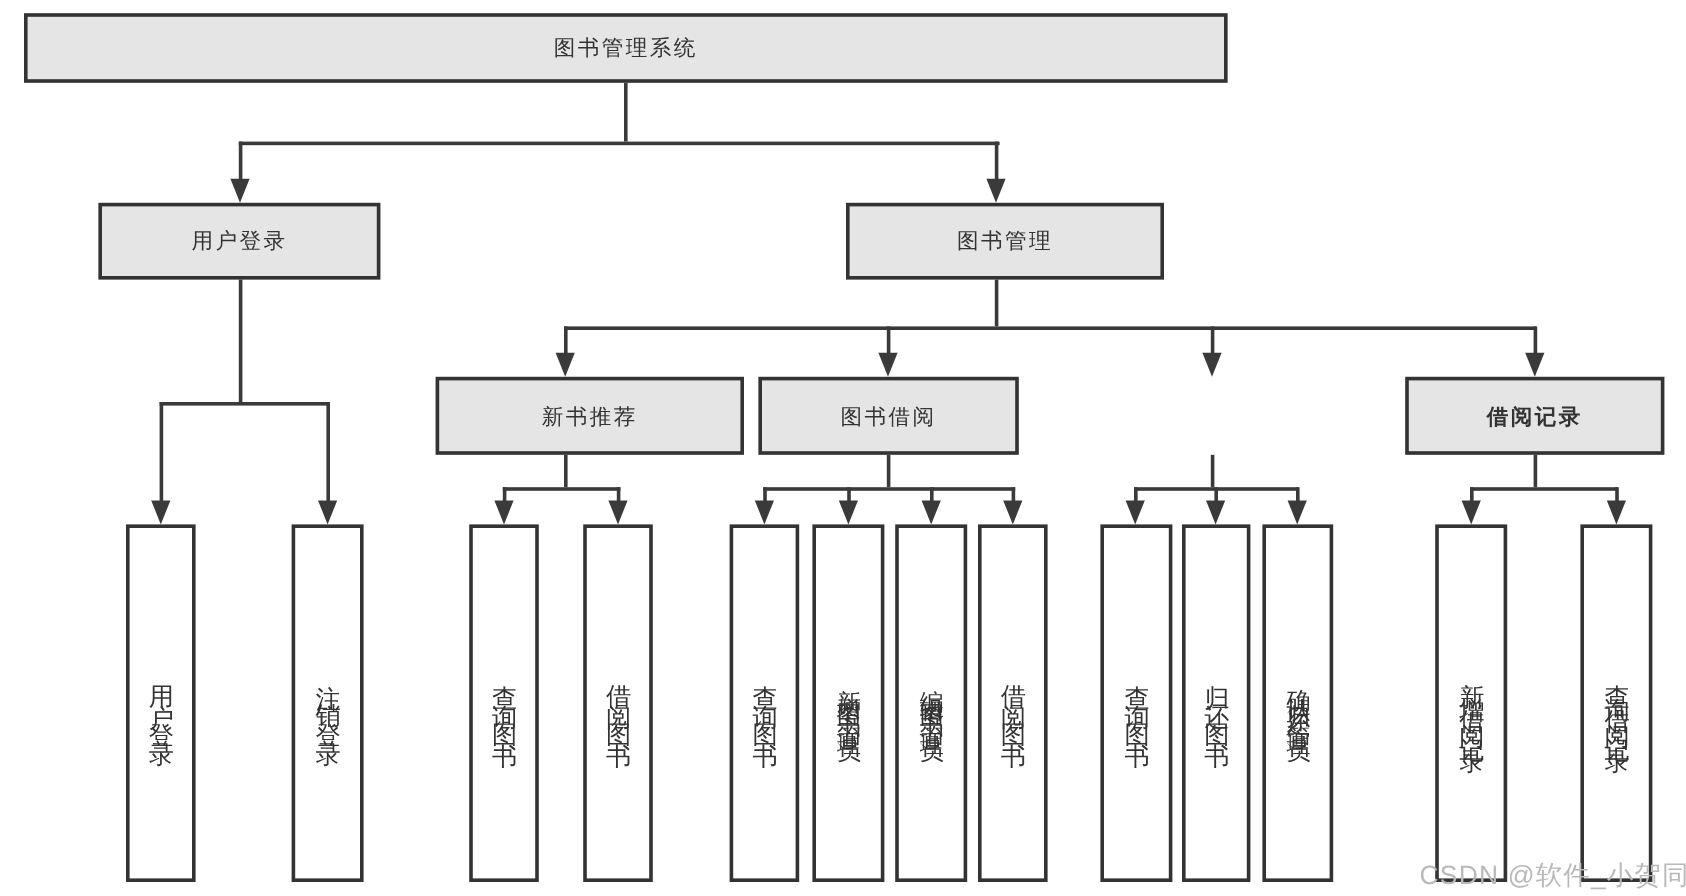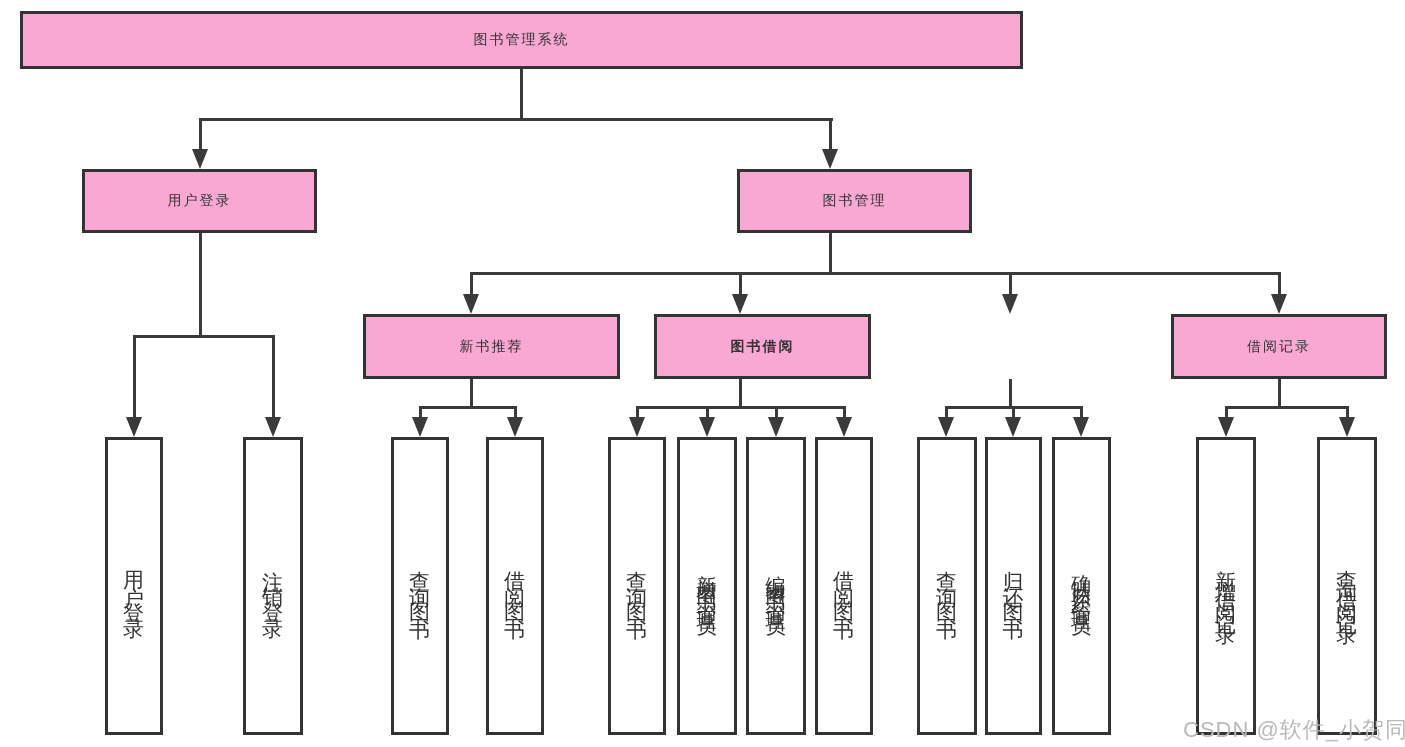--- a/index.html
+++ b/index.html
@@ -11,23 +11,23 @@
   }
   *{box-sizing:border-box;margin:0;padding:0;}
   html,body{background:#ffffff;}
   body{font-family:"Liberation Sans", sans-serif;color:var(--text);}
   .stage{position:relative;width:1405px;height:747px;background:#ffffff;overflow:hidden;}
 
   
   .hbox{
     position:absolute;
     border:3px solid var(--border);
-    background:#f9a8d4;
+    background:#e5e5e5;
     display:flex;align-items:center;justify-content:center;
-    font-size:14px;letter-spacing:2px;color:var(--text);
+    font-size:18px;letter-spacing:2px;color:var(--text);
     white-space:nowrap;
   }
   .vbox{
     position:absolute;
     border:3px solid var(--border);
     background:#ffffff;
     top:437px;height:298px;
     display:flex;align-items:center;justify-content:center;
     writing-mode:vertical-rl;text-orientation:mixed;
     font-size:21px;letter-spacing:16px;color:var(--text);
@@ -39,25 +39,25 @@
   
   .vl{position:absolute;width:3px;background:var(--line);}
   .hl{position:absolute;height:3px;background:var(--line);}
   .arr{position:absolute;width:0;height:0;
        border-left:8px solid transparent;border-right:8px solid transparent;
        border-top:20px solid var(--line);}
 
   
   #b-root   {left:20px;  top:11px;  width:1003px;height:58px;}
   #b-ulogin {left:82px;  top:169px; width:235px; height:64px;}
-  #b-bmgmt  {left:737px; top:169px; width:235px; height:64px;}
+  #b-bmgmt  {left:705px; top:169px; width:265px; height:64px;}
   #b-newrec {left:363px; top:314px; width:257px; height:65px;}
-  #b-borrow {left:654px; top:314px; width:217px; height:65px;font-weight:bold;}
+  #b-borrow {left:632px; top:314px; width:217px; height:65px;}
   #b-cur    {left:902px; top:314px; width:216px; height:65px;}
-  #b-rec    {left:1171px;top:314px; width:216px; height:65px;}
+  #b-rec    {left:1171px;top:314px; width:216px; height:65px;font-weight:bold;}
 
   #l-a1{left:105px; width:58px;}
   #l-a2{left:243px; width:60px;}
   #l-b1{left:391px; width:58px;}
   #l-b2{left:486px; width:58px;}
   #l-c1{left:608px; width:58px;}
   #l-c2{left:677px; width:60px;}
   #l-c3{left:746px; width:60px;}
   #l-c4{left:815px; width:58px;}
   #l-d1{left:917px; width:60px;}

